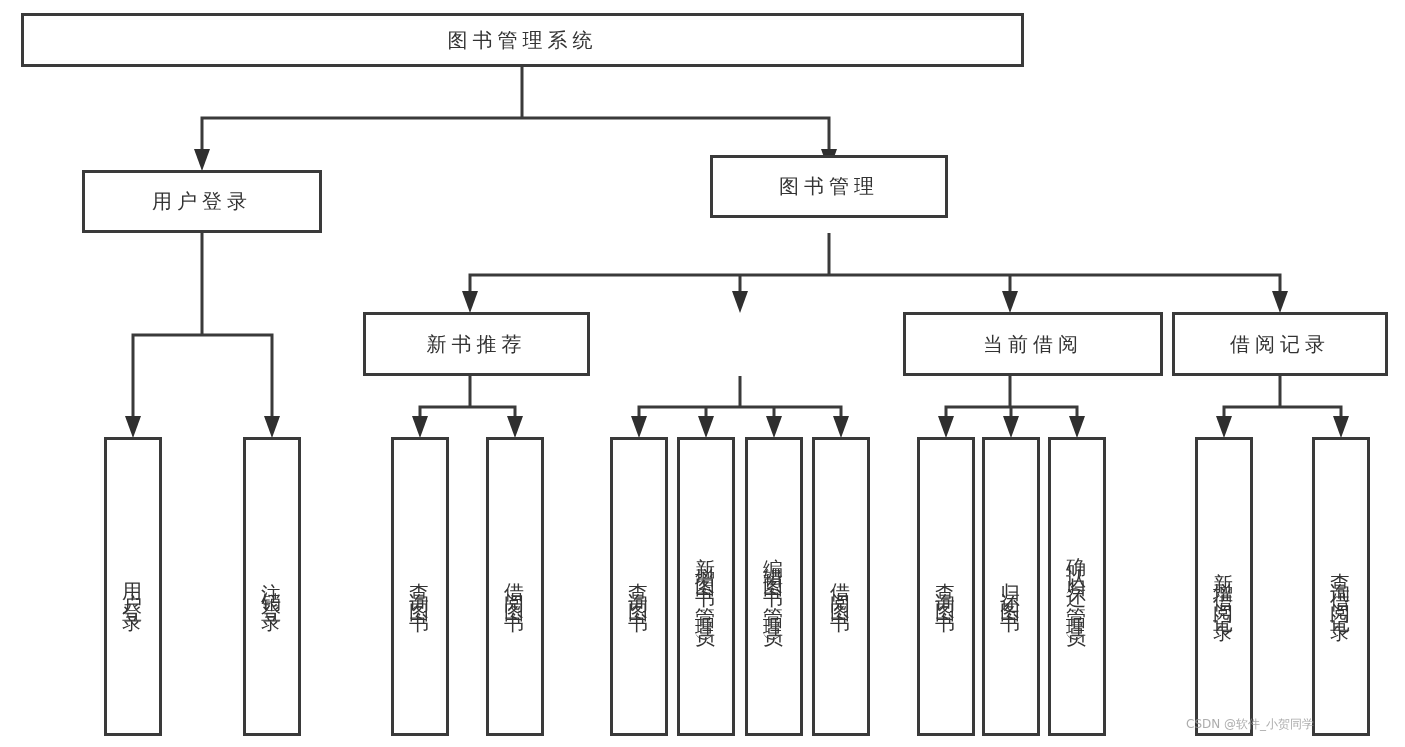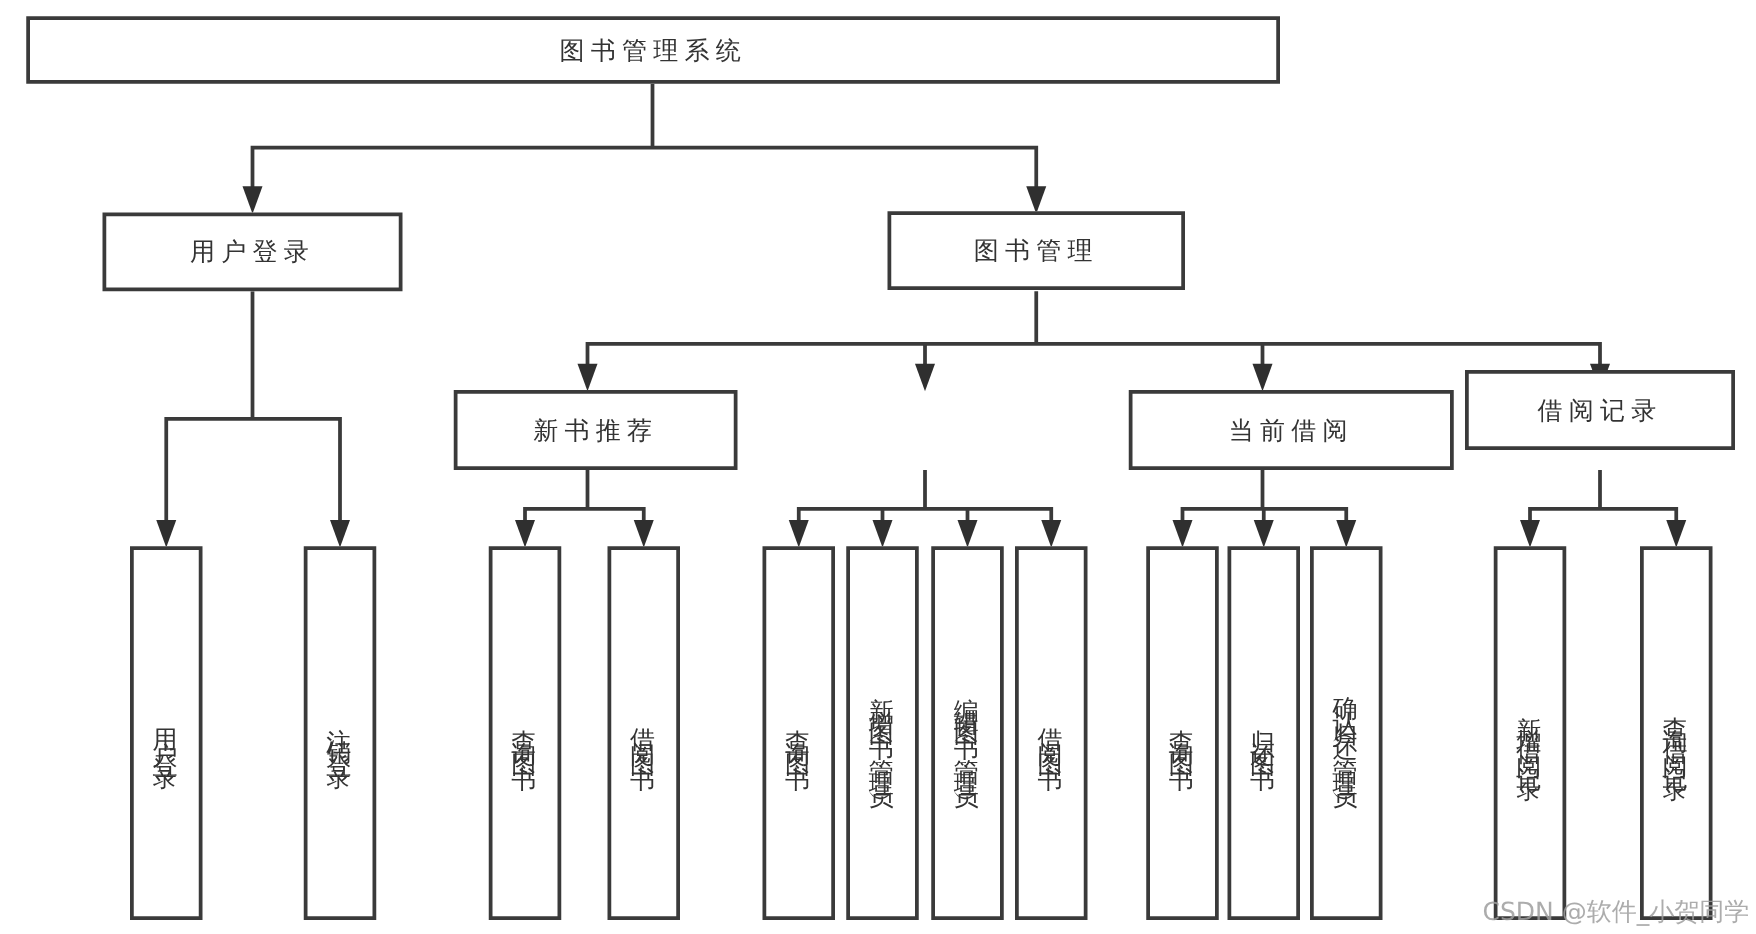--- a/index.html
+++ b/index.html
@@ -27,37 +27,37 @@
   .leaf {
     writing-mode: vertical-rl;
     letter-spacing: 10px;
     white-space: normal;
     top: 437px; width: 58px; height: 299px;
   }
 
   
   .n-root  { left: 21px;  top: 13px;  width: 1003px; height: 54px; }
   .n-login { left: 82px;  top: 170px; width: 240px;  height: 63px; }
-  .n-mgmt  { left: 710px; top: 169px; width: 238px;  height: 63px; }
+  .n-mgmt  { left: 710px; top: 155px; width: 238px;  height: 63px; }
   .n-nbr   { left: 363px; top: 312px; width: 227px;  height: 64px; }
   .n-bb    { left: 633px; top: 312px; width: 215px;  height: 64px; }
   .n-cb    { left: 903px; top: 312px; width: 260px;  height: 64px; }
-  .n-br    { left: 1172px; top: 296px; width: 216px; height: 64px; }
+  .n-br    { left: 1172px; top: 312px; width: 216px; height: 64px; }
 
   
   .l-1a { left: 104px; }  .l-1b { left: 243px; }
   .l-2a { left: 391px; }  .l-2b { left: 486px; }
   .l-3a { left: 610px; }  .l-3b { left: 677px; }  .l-3c { left: 745px; }  .l-3d { left: 812px; }
   .l-4a { left: 917px; }  .l-4b { left: 982px; }  .l-4c { left: 1048px; }
   .l-5a { left: 1195px; } .l-5b { left: 1312px; }
 
   .watermark {
     position: absolute; z-index: 5;
     left: 1186px; top: 716px;
-    font-size: 20px; letter-spacing: 0;
+    font-size: 12px; letter-spacing: 0;
     color: rgba(158, 158, 158, 0.85);
     white-space: nowrap;
   }
 </style>
 </head>
 <body>
 
 <div class="stage">
 
   <svg class="connectors" width="1405" height="747" viewBox="0 0 1405 747">

